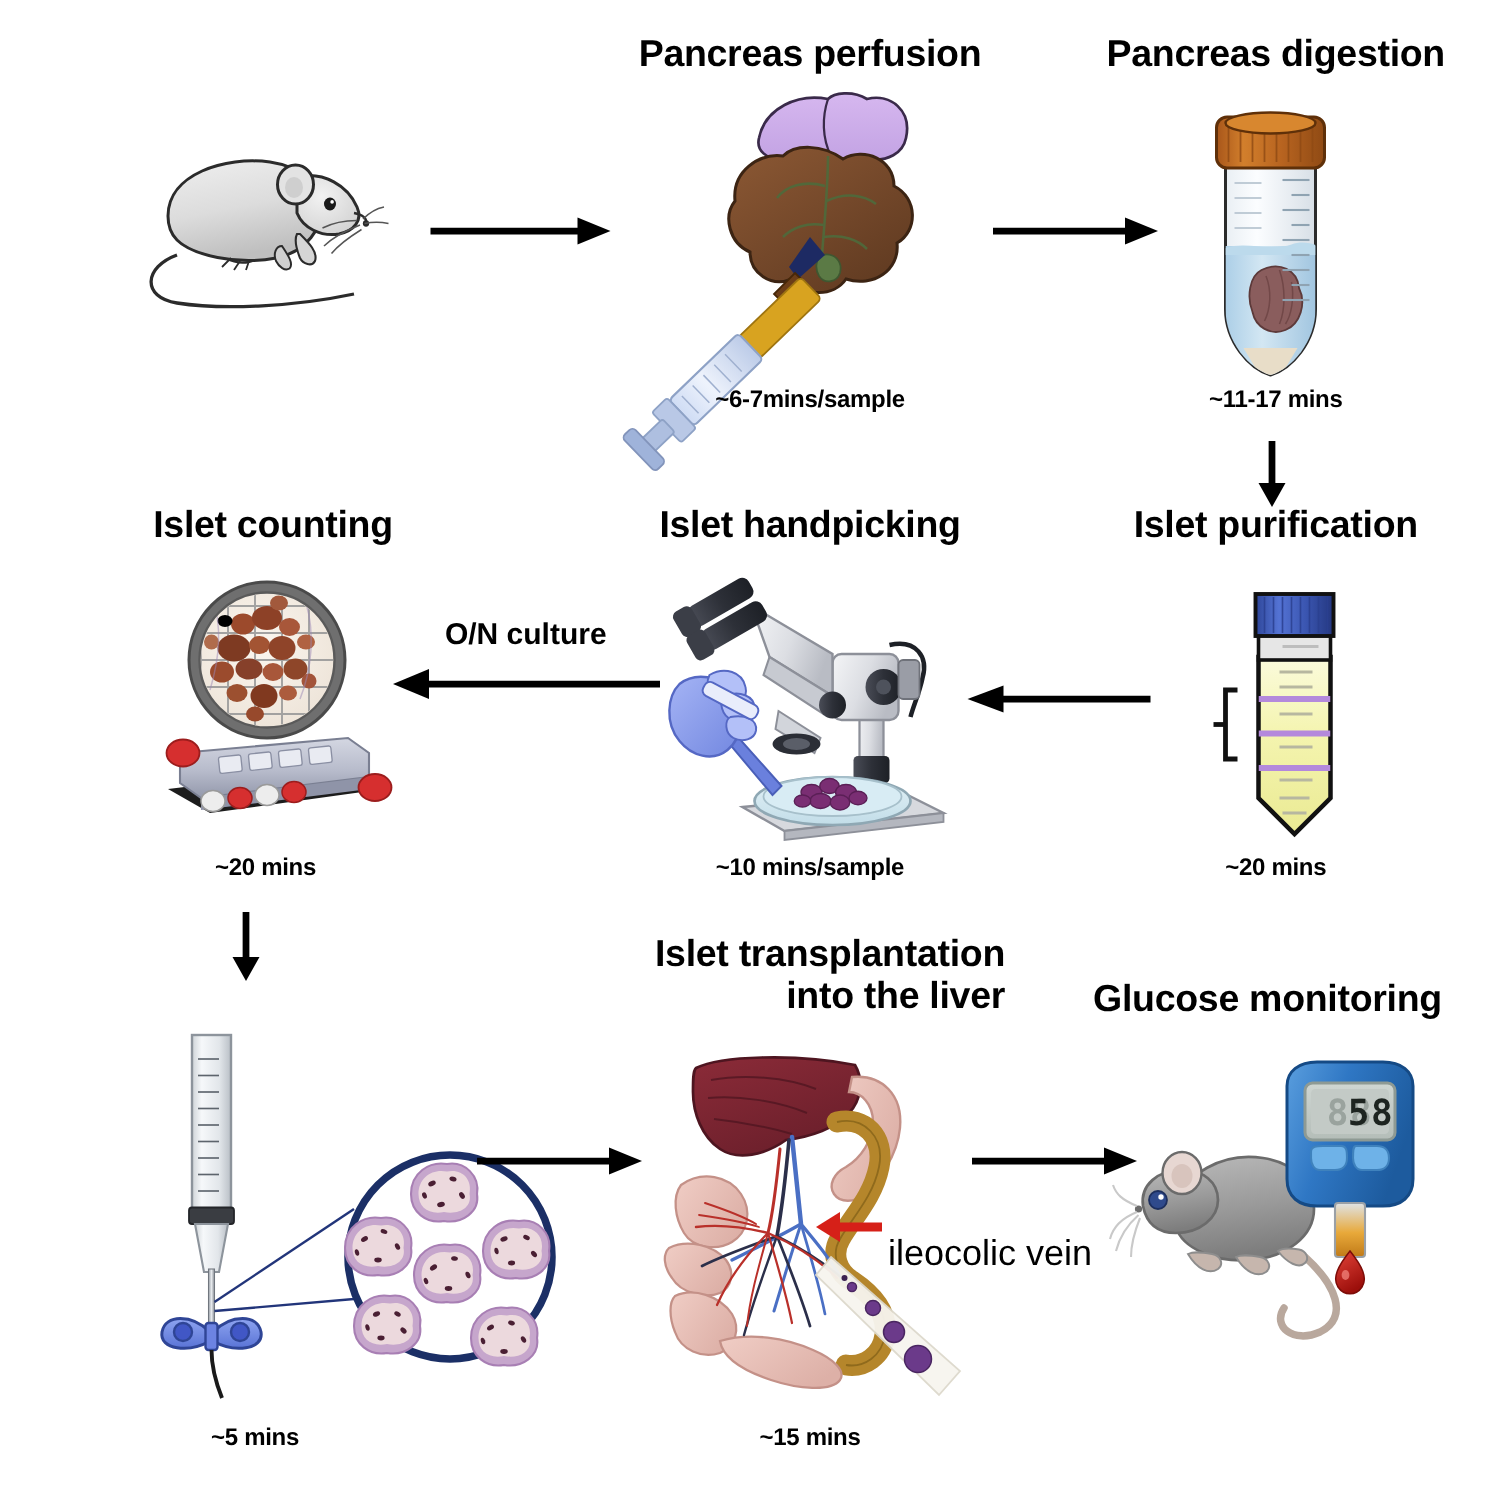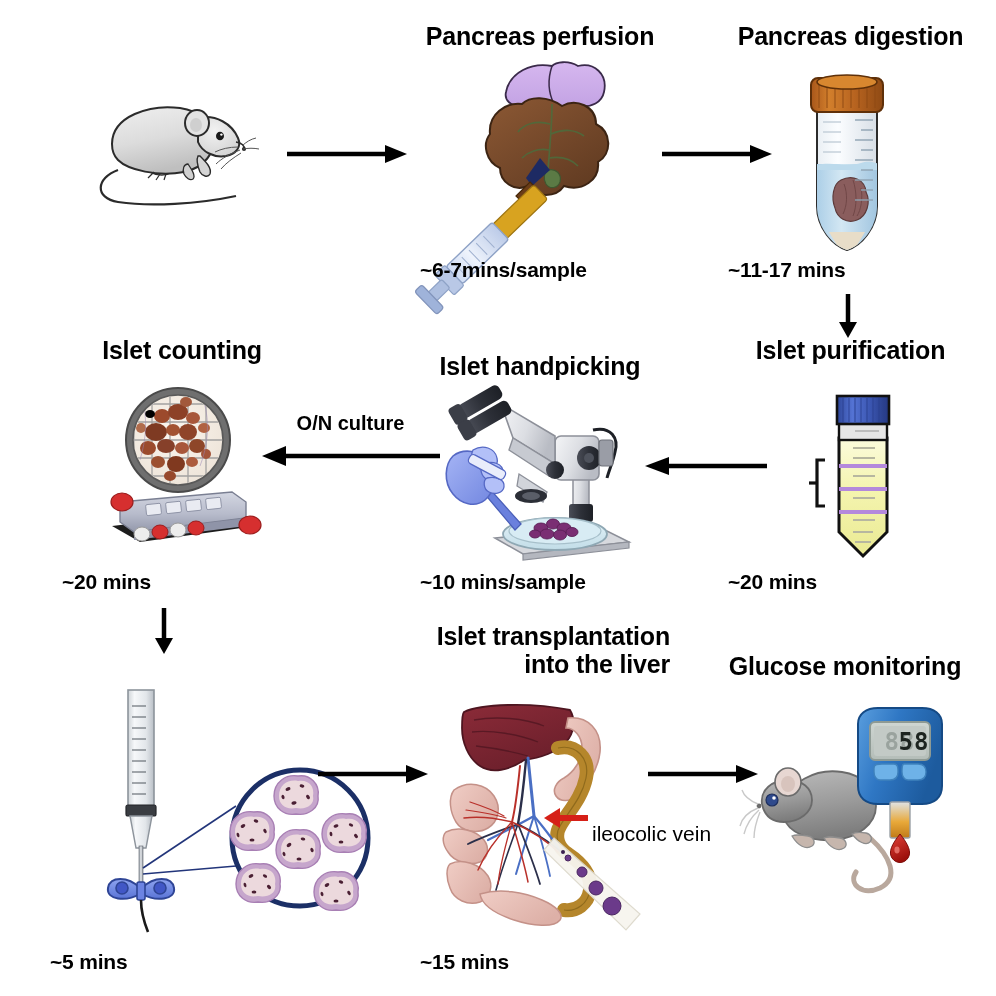--- a/index.html
+++ b/index.html
@@ -12,28 +12,28 @@
   .stage{position:relative;width:996px;height:776px;}
   .abs{position:absolute;}
 
   .title{
     font-weight:bold;font-size:25px;color:#000;
     text-align:center;line-height:1.12;letter-spacing:-0.2px;
     white-space:nowrap;
   }
   .title.wrap{white-space:normal;}
   .timing{
-    font-weight:bold;font-size:21px;color:#000;
-    white-space:nowrap;letter-spacing:-0.2px;
+    font-weight:bold;font-size:16px;color:#000;
+    text-align:center;white-space:nowrap;letter-spacing:-0.2px;
   }
   .culture-label{
     font-weight:bold;font-size:20px;color:#000;text-align:center;white-space:nowrap;
   }
   .vein-label{
-    font-size:21px;color:#000;white-space:nowrap;font-weight:400;text-align:center;
+    font-size:24px;color:#000;white-space:nowrap;font-weight:400;text-align:center;
   }
   svg{display:block;overflow:visible;}
 </style>
 </head>
 <body>
 
 <div class="stage">
 
   <div class="abs title" style="left:420px;top:22px;width:240px;">Pancreas perfusion</div>
   <div class="abs title" style="left:728px;top:22px;width:245px;">Pancreas digestion</div>
@@ -227,21 +227,21 @@
 
   <div class="abs timing" style="left:420px;top:258px;width:240px;">~6-7mins/sample</div>
   <div class="abs timing" style="left:728px;top:258px;width:245px;">~11-17 mins</div>
 
   <svg class="abs" style="left:834px;top:294px;" width="28" height="44" viewBox="0 0 28 44">
     <line x1="14" y1="0" x2="14" y2="30" stroke="#000" stroke-width="4.5"></line>
     <polygon points="5,28 14,44 23,28" fill="#000"></polygon>
   </svg>
 
   <div class="abs title" style="left:62px;top:336px;width:240px;text-align:center;">Islet counting</div>
-  <div class="abs title" style="left:420px;top:336px;width:240px;margin-top:16px;">Islet handpicking</div>
+  <div class="abs title" style="left:420px;top:336px;width:240px;">Islet handpicking</div>
   <div class="abs title" style="left:728px;top:336px;width:245px;">Islet purification</div>
 
   <svg class="abs" style="left:795px;top:392px;" width="120" height="176" viewBox="0 0 120 176">
     <defs>
       <linearGradient id="capB" x1="0" y1="0" x2="1" y2="0">
         <stop offset="0%" stop-color="#2e4699"></stop>
         <stop offset="30%" stop-color="#5473d4"></stop>
         <stop offset="65%" stop-color="#3a55b0"></stop>
         <stop offset="100%" stop-color="#24377f"></stop>
       </linearGradient>

